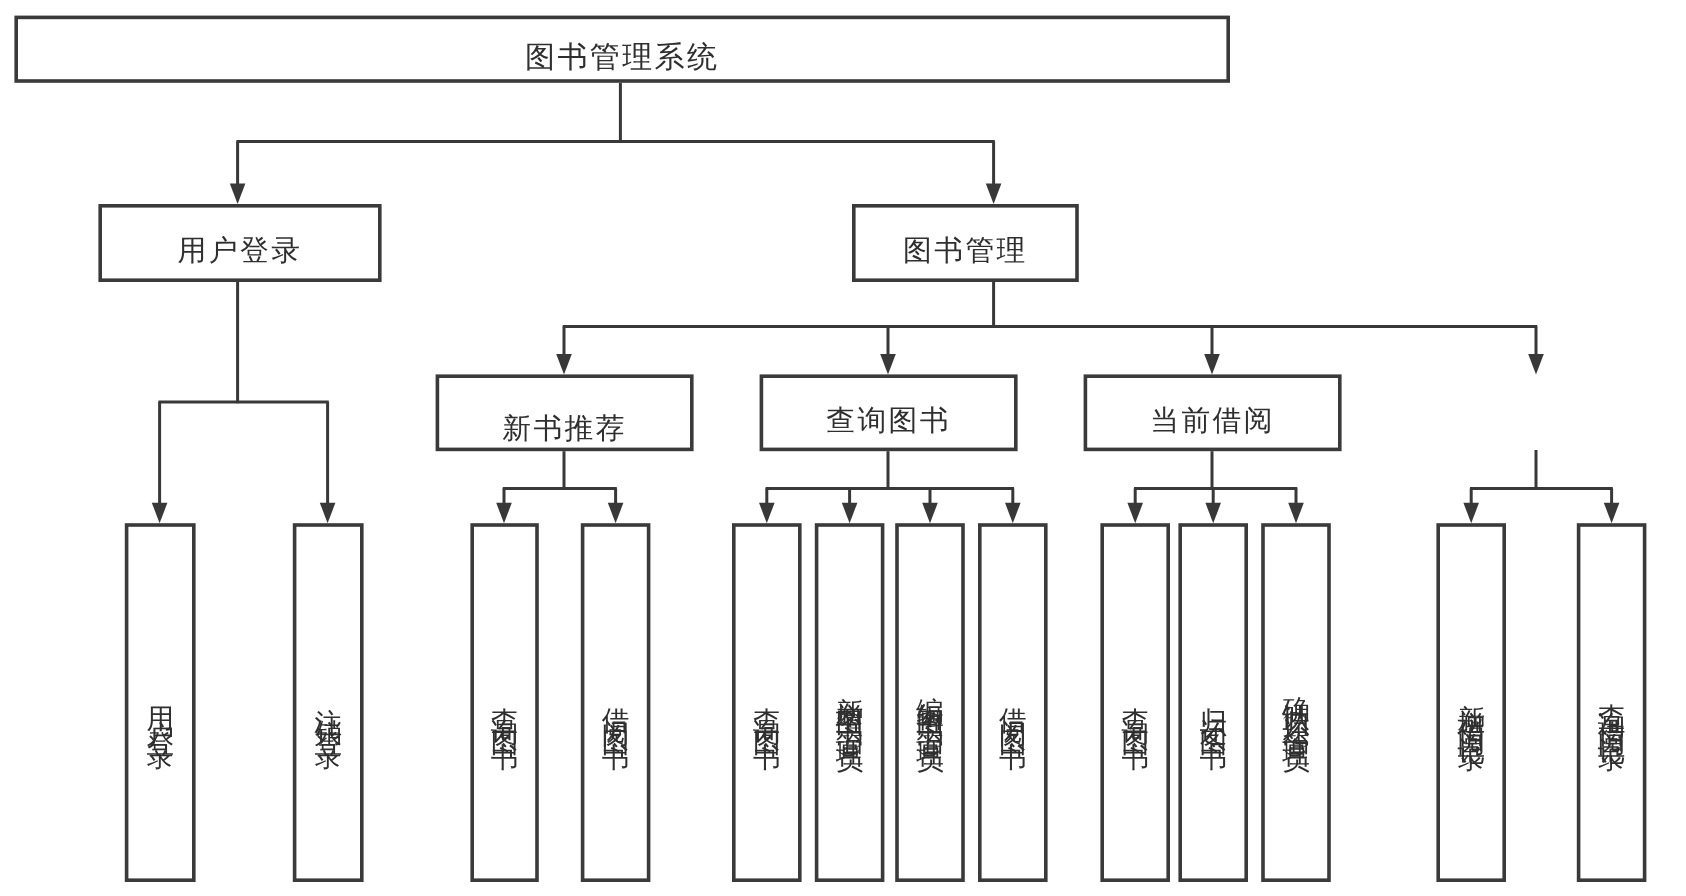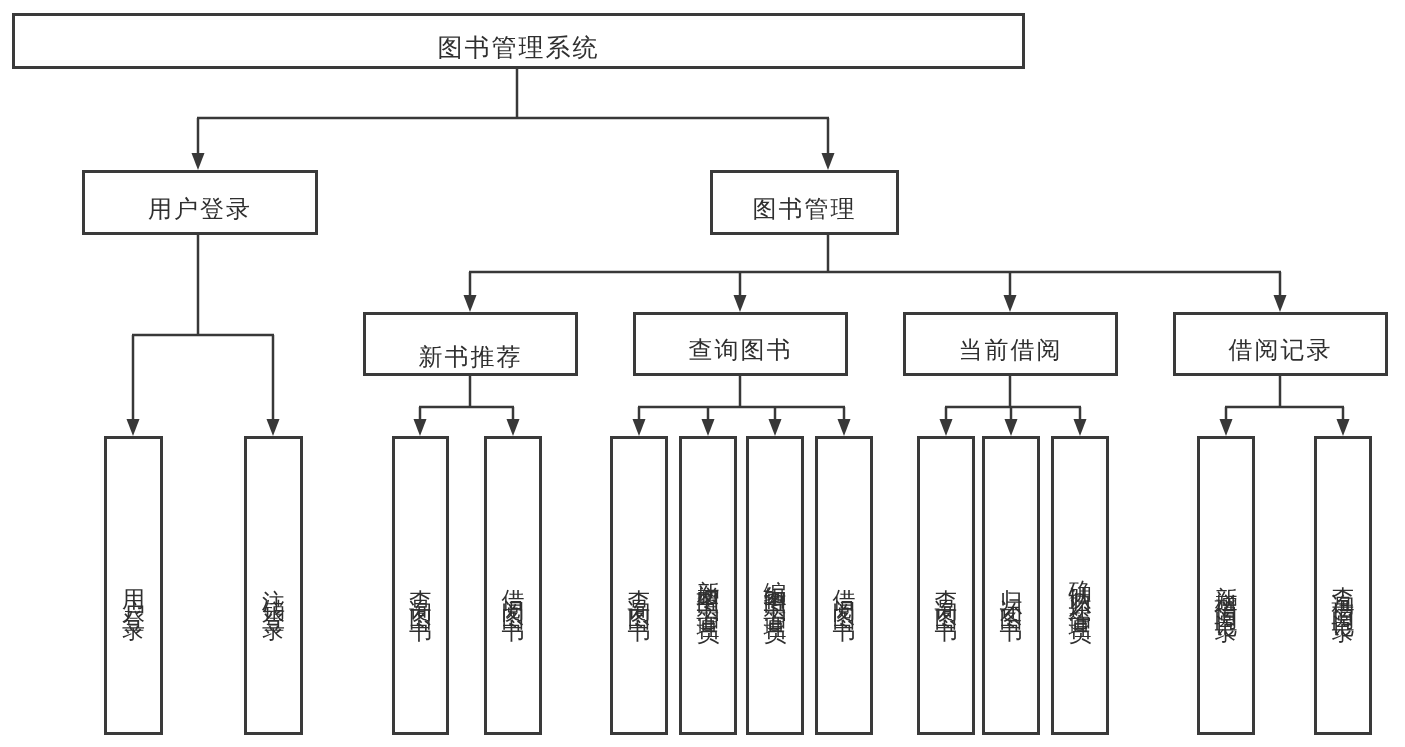--- a/index.html
+++ b/index.html
@@ -161,23 +161,20 @@
 
   <div class="node n-l3 n-nbr">
     <span class="hlabel">新书推荐</span>
   </div>
   <div class="node n-l3 n-bb">
     <span class="hlabel">查询图书</span>
   </div>
   <div class="node n-l3 n-cb">
     <span class="hlabel">当前借阅</span>
   </div>
-  <div class="node n-l3 n-br">
-    <span class="hlabel">借阅记录</span>
-  </div>
 
   <div class="node leaf lf-1">
     <span class="vlabel sp4">用户登录</span>
   </div>
   <div class="node leaf lf-2">
     <span class="vlabel sp4">注销登录</span>
   </div>
 
   <div class="node leaf lf-3">
     <span class="vlabel sp4">查询图书</span>

